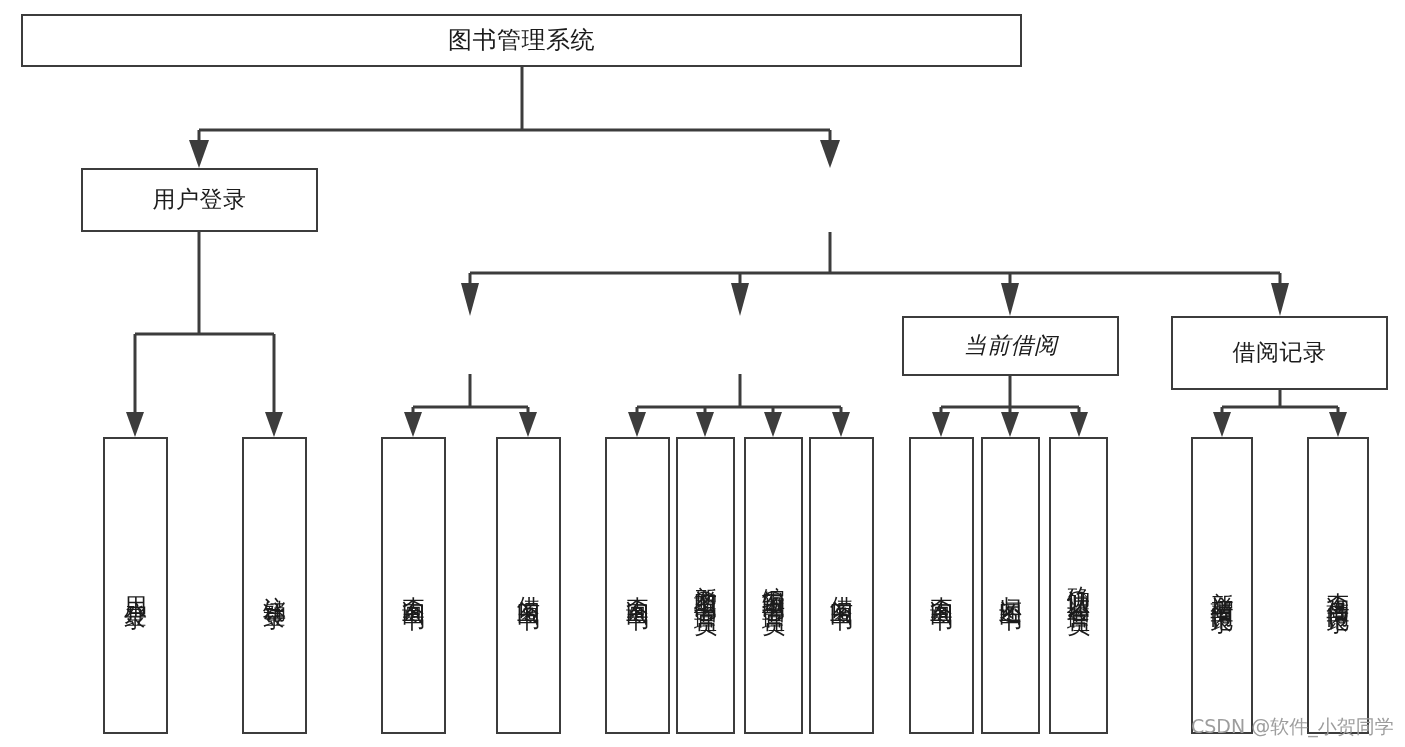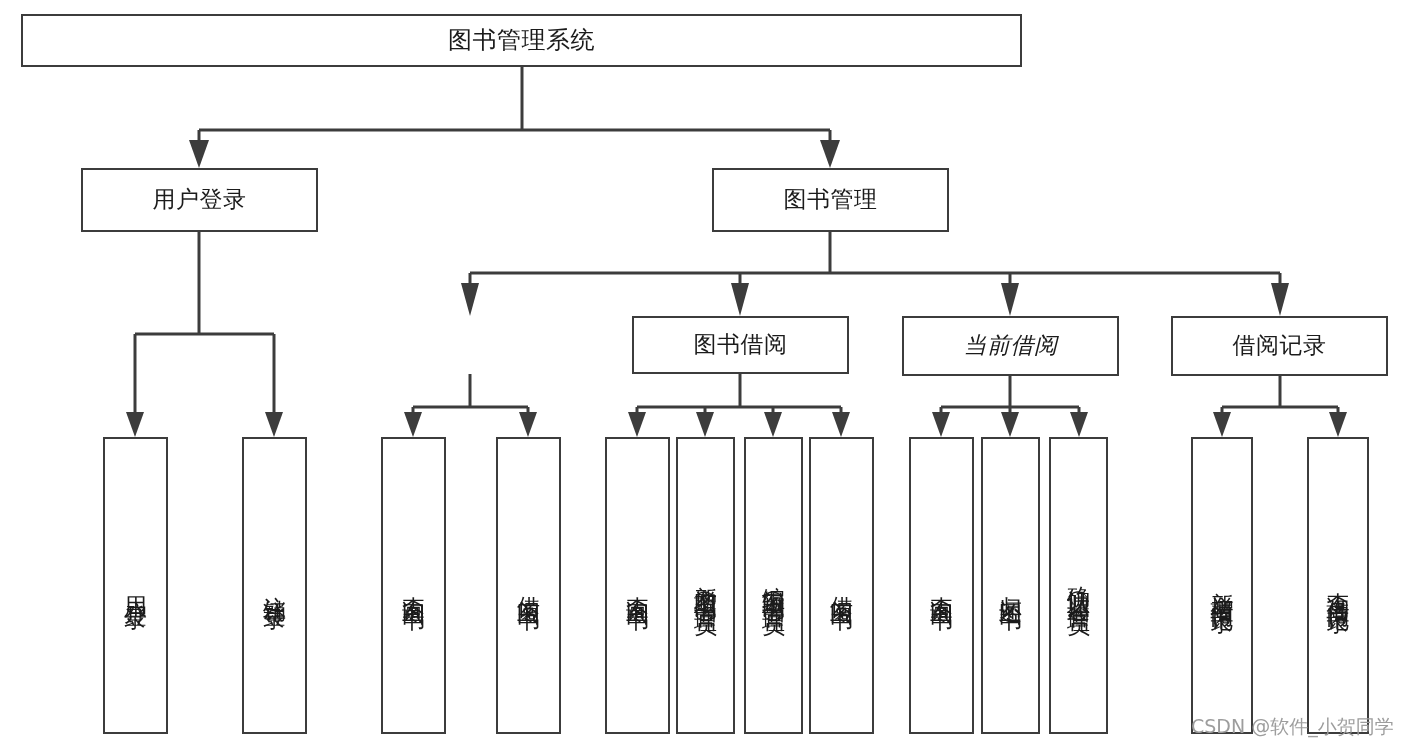--- a/index.html
+++ b/index.html
@@ -145,31 +145,25 @@
     </g>
   </svg>
 
   <div class="node h" id="title-node">
     <span>图书管理系统</span>
   </div>
 
   <div class="node h" style="left:81px; top:168px; width:237px; height:64px;">
     <span>用户登录</span>
   </div>
-  <div class="node h" style="left:712px; top:168px; width:237px; height:64px;">
-    <span>图书管理</span>
-  </div>
-
-  <div class="node h" style="left:632px; top:316px; width:217px; height:58px;">
-    <span>图书借阅</span>
-  </div>
+
   <div class="node h" style="left:902px; top:316px; width:217px; height:60px;font-style:italic;">
     <span>当前借阅</span>
   </div>
-  <div class="node h" style="left:1171px; top:316px; width:217px; height:60px;">
+  <div class="node h" style="left:1171px; top:316px; width:217px; height:74px;">
     <span>借阅记录</span>
   </div>
 
   <div class="node v" style="left:103px; top:437px; width:65px; height:297px;">
     <span class="vlabel">用户登录</span>
   </div>
   <div class="node v" style="left:242px; top:437px; width:65px; height:297px;">
     <span class="vlabel">注销登录</span>
   </div>
 

